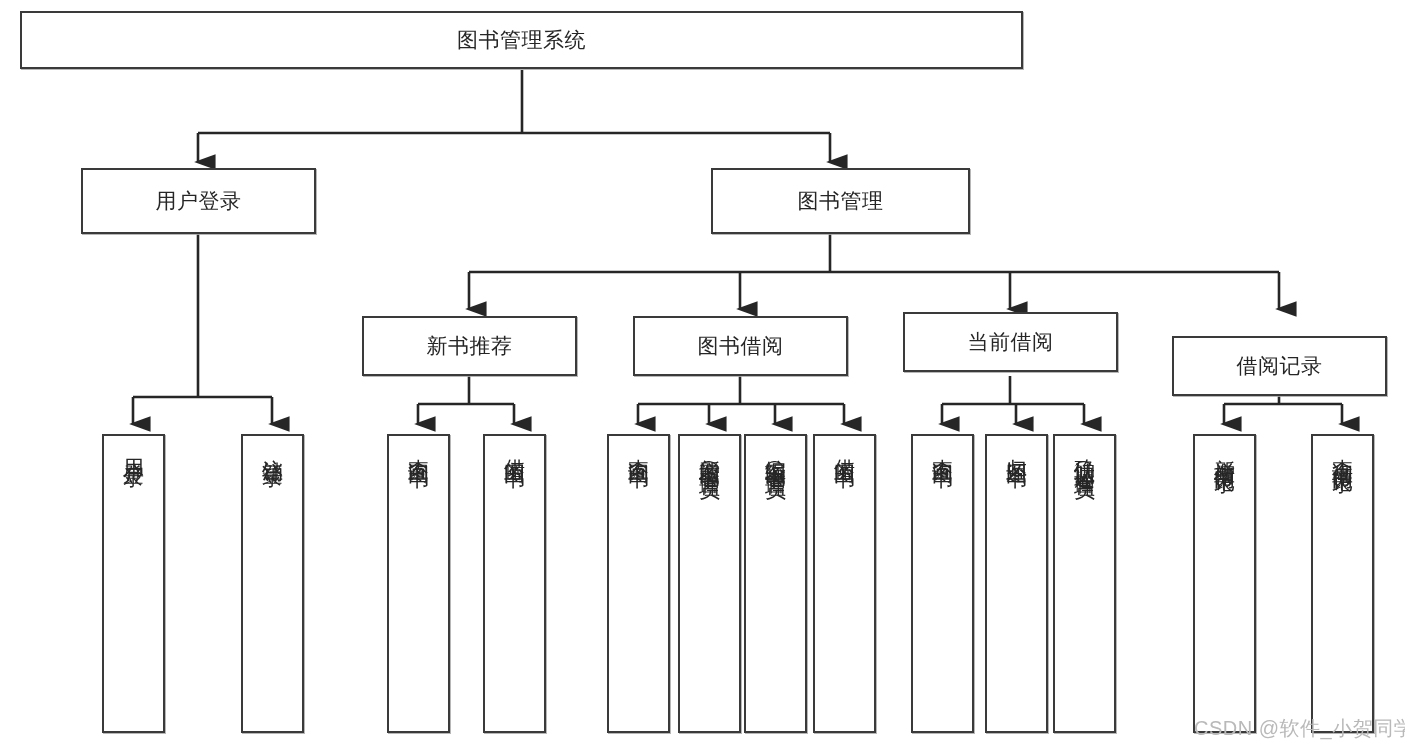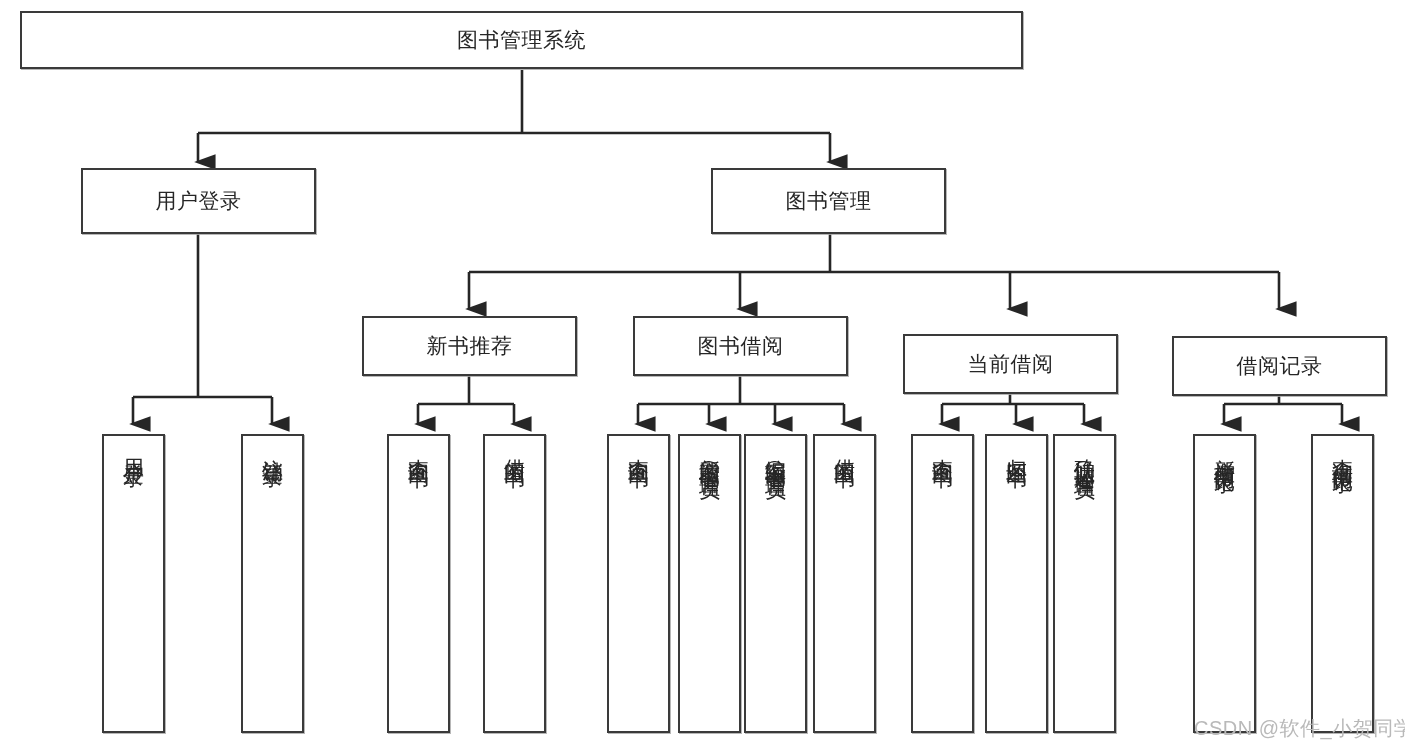--- a/index.html
+++ b/index.html
@@ -121,31 +121,31 @@
     </g>
   </svg>
 
   <div class="node horiz" style="left:20px; top:11px; width:1003px; height:58px;">
     <span class="label">图书管理系统</span>
   </div>
 
   <div class="node horiz" style="left:81px; top:168px; width:235px; height:66px;">
     <span class="label">用户登录</span>
   </div>
-  <div class="node horiz" style="left:711px; top:168px; width:235px; height:66px;">
+  <div class="node horiz" style="left:711px; top:168px; width:259px; height:66px;">
     <span class="label">图书管理</span>
   </div>
 
   <div class="node horiz" style="left:362px; top:316px; width:215px; height:60px;">
     <span class="label">新书推荐</span>
   </div>
   <div class="node horiz" style="left:633px; top:316px; width:215px; height:60px;">
     <span class="label">图书借阅</span>
   </div>
-  <div class="node horiz" style="left:903px; top:334px; width:215px; height:60px;">
+  <div class="node horiz" style="left:903px; top:312px; width:215px; height:60px;">
     <span class="label">当前借阅</span>
   </div>
   <div class="node horiz" style="left:1172px; top:316px; width:215px; height:60px;margin-top:20px;">
     <span class="label">借阅记录</span>
   </div>
 
   <div class="node vert" style="left:102px; top:434px; width:63px; height:299px;">
     <span class="label">用户登录</span>
   </div>
   <div class="node vert" style="left:241px; top:434px; width:63px; height:299px;">

